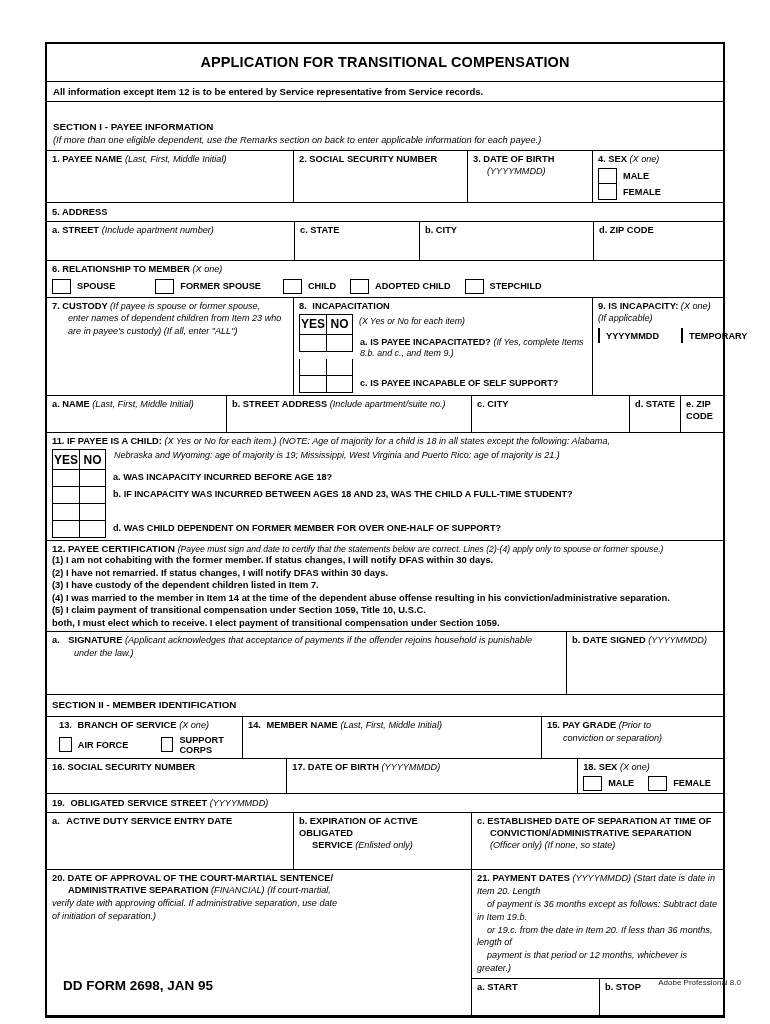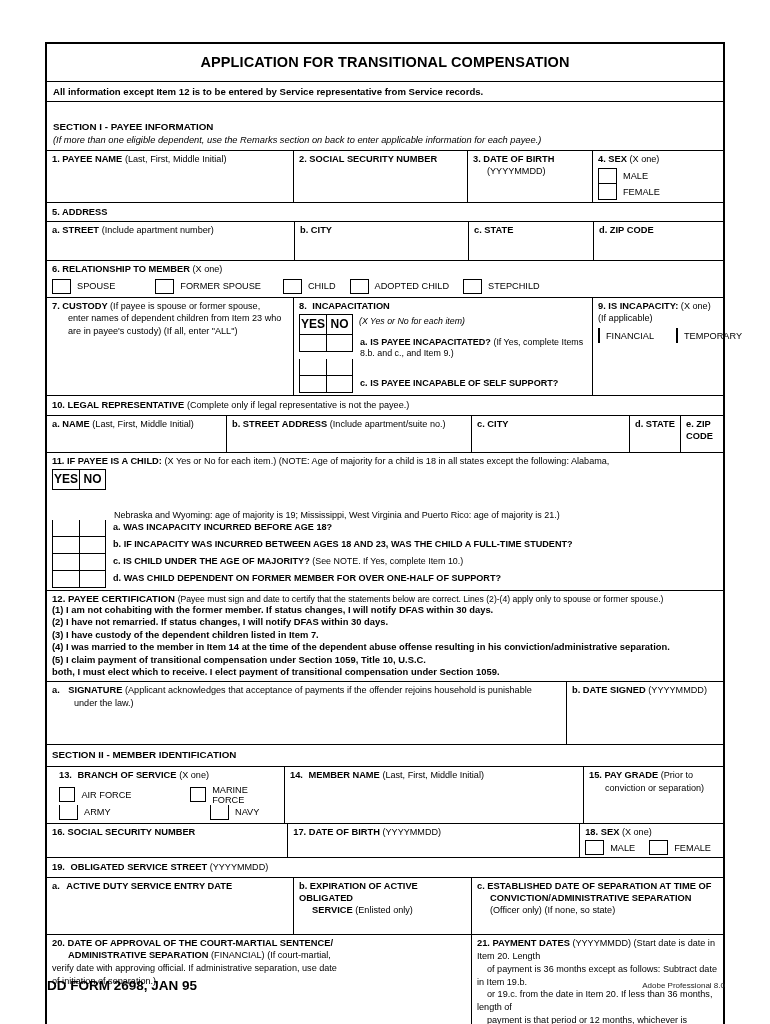--- a/index.html
+++ b/index.html
@@ -17,21 +17,21 @@
   }
   .page {
     position: absolute;
     left: 45px;
     top: 42px;
     width: 680px;
     border: 2px solid #000;
     box-sizing: border-box;
     background: #fff;
   }
-  .it { font-weight: normal; margin-top: 40px; }
+  .it { font-style: italic; font-weight: normal; }
 
   
   .row { display: flex; border-bottom: 1px solid #000; }
   .cell { box-sizing: border-box; padding: 2px 4px 2px 5px; border-right: 1px solid #000; position: relative; }
   .cell.lastc { border-right: none; }
   .full { width: 100%; }
 
   .title-bar {
     text-align: center;
     font-weight: bold;
@@ -68,21 +68,21 @@
   .cb {
     display: inline-block;
     width: 19px;
     height: 15px;
     border: 1px solid #000;
     box-sizing: border-box;
     vertical-align: middle;
     background: #fff;
   }
   .cb-row { display: flex; align-items: center; }
-  .cb-lab { font-weight: normal; font-size: 9.2px; margin-left: 6px; margin-right: 8px; }
+  .cb-lab { font-weight: bold; font-size: 9.2px; margin-left: 6px; margin-right: 8px; }
 
   
   .sexstack { position: relative; margin-top: 2px; }
   .sexstack .r { display: flex; align-items: center; }
   .sexstack .cb { height: 16px; }
   .sexstack .r + .r .cb { border-top: none; }
 
   
   .yngrid { display: flex; flex-direction: column; }
   .ynhead { display: flex; }
@@ -104,22 +104,23 @@
   .cert-line { font-size: 9.4px; font-weight: bold; line-height: 1.33; }
   .cert-head { font-size: 9.6px; font-weight: bold; }
   .cert-head .it { font-size: 8.6px; font-weight: normal; }
 
   .footer {
     position: absolute;
     left: 47px;
     top: 978px;
     width: 678px;
     display: flex;
-    align-items: center;
+    align-items: flex-start;
     justify-content: space-between;
+    padding-left: 16px;
   }
   .footer .ff { font-weight: bold; font-size: 13.5px; }
   .footer .fr { font-size: 8px; color: #222; }
 
   .tallbox { min-height: 44px; }
 </style>
 </head>
 <body>
 
 <div class="page">
@@ -183,30 +184,30 @@
   </div>
 
   <div class="row">
     <div class="cell" style="width:248px;min-height:38px;">
       <span class="lbl">
         <span>a.</span>
         <span>STREET</span>
         <span class="it">(Include apartment number)</span>
       </span>
     </div>
+    <div class="cell" style="width:125px;">
+      <span class="lbl">
+        <span>c.</span>
+        <span>STATE</span>
+      </span>
+    </div>
     <div class="cell" style="width:174px;">
       <span class="lbl">
         <span>b.</span>
         <span>CITY</span>
-      </span>
-    </div>
-    <div class="cell" style="width:125px;">
-      <span class="lbl">
-        <span>c.</span>
-        <span>STATE</span>
       </span>
     </div>
     <div class="cell lastc" style="width:129px;">
       <span class="lbl">
         <span>d.</span>
         <span>ZIP CODE</span>
       </span>
     </div>
   </div>
 
@@ -280,36 +281,27 @@
     </div>
 
     <div class="cell lastc" style="width:130px;flex:1;">
       <span class="lbl">
         <span>9.</span>
         <span>IS INCAPACITY:</span>
         <span class="it">(X one) (If applicable)</span>
       </span>
       <div class="cb-row" style="margin-top:3px;">
         <span class="cb"></span>
-        <span class="cb-lab" style="margin-right:22px;">FINANCIAL</span>
+        <span class="cb-lab" style="margin-right:22px;">YYYYMMDD</span>
         <span class="cb"></span>
         <span class="cb-lab">TEMPORARY</span>
       </div>
     </div>
   </div>
 
-  <div class="row">
-    <div class="cell lastc full" style="padding-top:3px;padding-bottom:3px;">
-      <span class="lbl">
-        <span>10.</span>
-        <span>LEGAL REPRESENTATIVE</span>
-        <span class="it">(Complete only if legal representative is not the payee.)</span>
-      </span>
-    </div>
-  </div>
 
   <div class="row">
     <div class="cell" style="width:180px;min-height:36px;">
       <span class="lbl">
         <span>a. NAME</span>
         <span class="it">(Last, First, Middle Initial)</span>
       </span>
     </div>
     <div class="cell" style="width:245px;">
       <span class="lbl">
@@ -363,25 +355,20 @@
           <div class="bx"></div>
           <div class="bx e"></div>
           <div class="txt">
             <span>b.</span>
             <span>IF INCAPACITY WAS INCURRED BETWEEN AGES 18 AND 23, WAS THE CHILD A FULL-TIME STUDENT?</span>
           </div>
         </div>
         <div class="ynrow">
           <div class="bx"></div>
           <div class="bx e"></div>
-          <div class="txt">
-            <span>c.</span>
-            <span>IS CHILD UNDER THE AGE OF MAJORITY?</span>
-            <span class="it">(See NOTE.  If Yes, complete Item 10.)</span>
-          </div>
         </div>
         <div class="ynrow">
           <div class="bx"></div>
           <div class="bx e"></div>
           <div class="txt">
             <span>d.</span>
             <span>WAS CHILD DEPENDENT ON FORMER MEMBER FOR OVER ONE-HALF OF SUPPORT?</span>
           </div>
         </div>
       </div>
@@ -422,37 +409,31 @@
     </div>
   </div>
 
   <div class="row">
     <div class="cell lastc full" style="padding-top:4px;padding-bottom:4px;">
       <span class="lbl" style="font-size:9.8px;">SECTION II - MEMBER IDENTIFICATION</span>
     </div>
   </div>
 
   <div class="row">
-    <div class="cell" style="width:238px;padding-bottom:3px;padding-left:12px;">
+    <div class="cell" style="width:196px;padding-bottom:3px;padding-left:12px;">
       <span class="lbl">
         <span>13.</span>
         <span style="margin-left:3px;">BRANCH OF SERVICE</span>
         <span class="it">(X one)</span>
       </span>
       <div class="cb-row" style="margin-top:3px;">
         <span class="cb"></span>
         <span class="cb-lab" style="width:118px;">AIR FORCE</span>
         <span class="cb"></span>
-        <span class="cb-lab">MARINE FORCE</span>
-      </div>
-      <div class="cb-row">
-        <span class="cb" style="border-top:none;"></span>
-        <span class="cb-lab" style="width:118px;">ARMY</span>
-        <span class="cb" style="border-top:none;"></span>
-        <span class="cb-lab">NAVY</span>
+        <span class="cb-lab">SUPPORT CORPS</span>
       </div>
     </div>
     <div class="cell" style="width:299px;">
       <span class="lbl">
         <span>14.</span>
         <span style="margin-left:3px;">MEMBER NAME</span>
         <span class="it">(Last, First, Middle Initial)</span>
       </span>
     </div>
     <div class="cell lastc" style="flex:1;">

